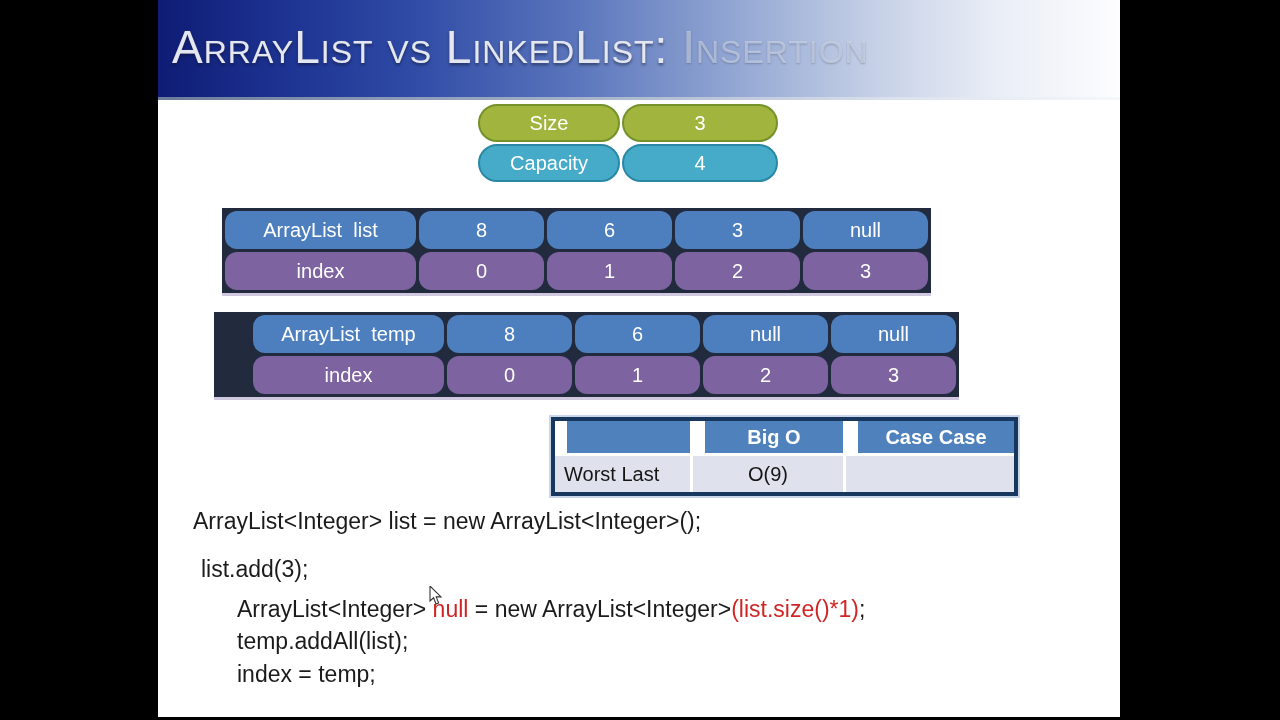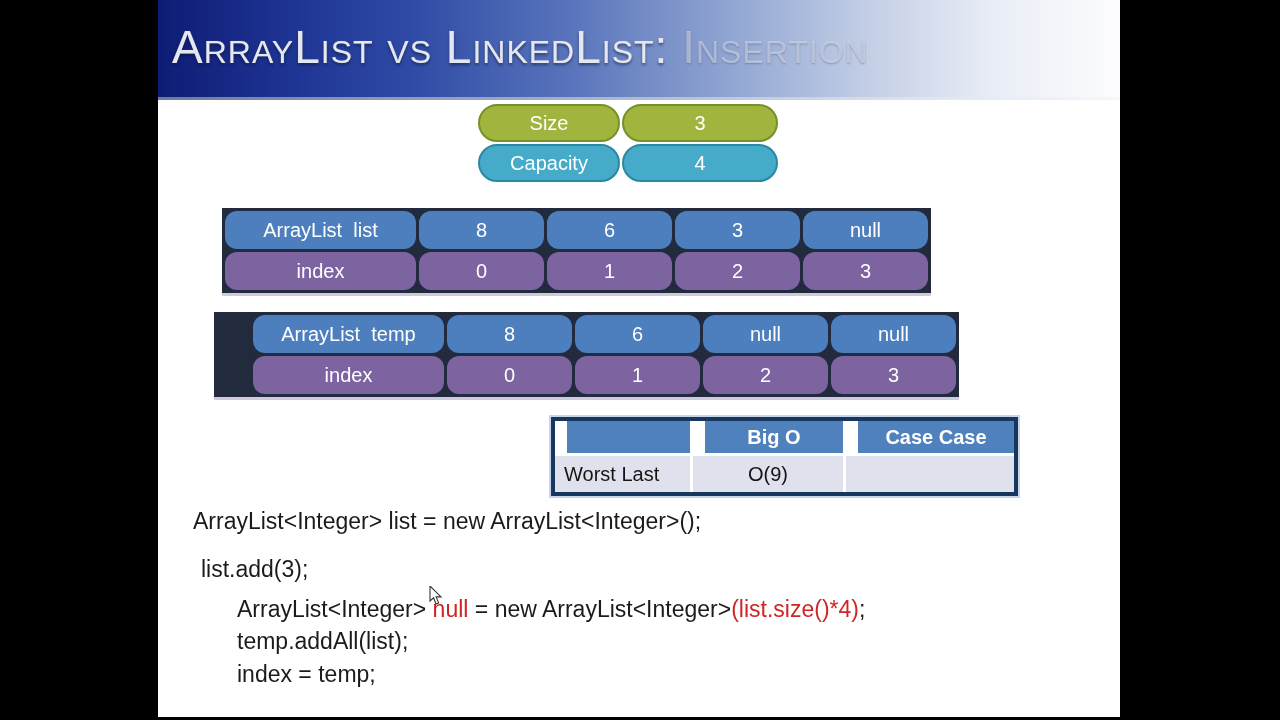--- a/index.html
+++ b/index.html
@@ -131,21 +131,21 @@
       <div class="bigo-cell head"></div>
       <div class="bigo-cell head">Big O</div>
       <div class="bigo-cell head">Case Case</div>
       <div class="bigo-cell body rowlabel">Worst Last</div>
       <div class="bigo-cell body">O(9)</div>
       <div class="bigo-cell body"></div>
     </div>
 
     <div class="code-line l1"><span class="seg">ArrayList&lt;Integer&gt; list = new ArrayList&lt;Integer&gt;();</span></div>
     <div class="code-line l2"><span class="seg">list.add(3);</span></div>
-    <div class="code-line l3"><span class="seg">ArrayList&lt;Integer&gt; </span><span class="seg red">null</span><span class="seg"> = new ArrayList&lt;Integer&gt;</span><span class="seg red">(list.size()*4)</span><span class="seg">;</span></div>
+    <div class="code-line l3"><span class="seg">ArrayList&lt;Integer&gt; </span><span class="seg red">null</span><span class="seg"> = new ArrayList&lt;Integer&gt;</span><span class="seg red">(list.size()*1)</span><span class="seg">;</span></div>
     <div class="code-line l4"><span class="seg">temp.addAll(list);</span></div>
     <div class="code-line l5"><span class="seg">index = temp;</span></div>
 
     <svg class="cursor" viewBox="0 0 14 20">
       <polygon points="1,0 1,15 4.6,11.8 7,18 9.6,16.9 7.2,10.9 12,10.9" fill="#ffffff" stroke="#333333" stroke-width="1.1"></polygon>
     </svg>
 
   </div>
 </div>
 

